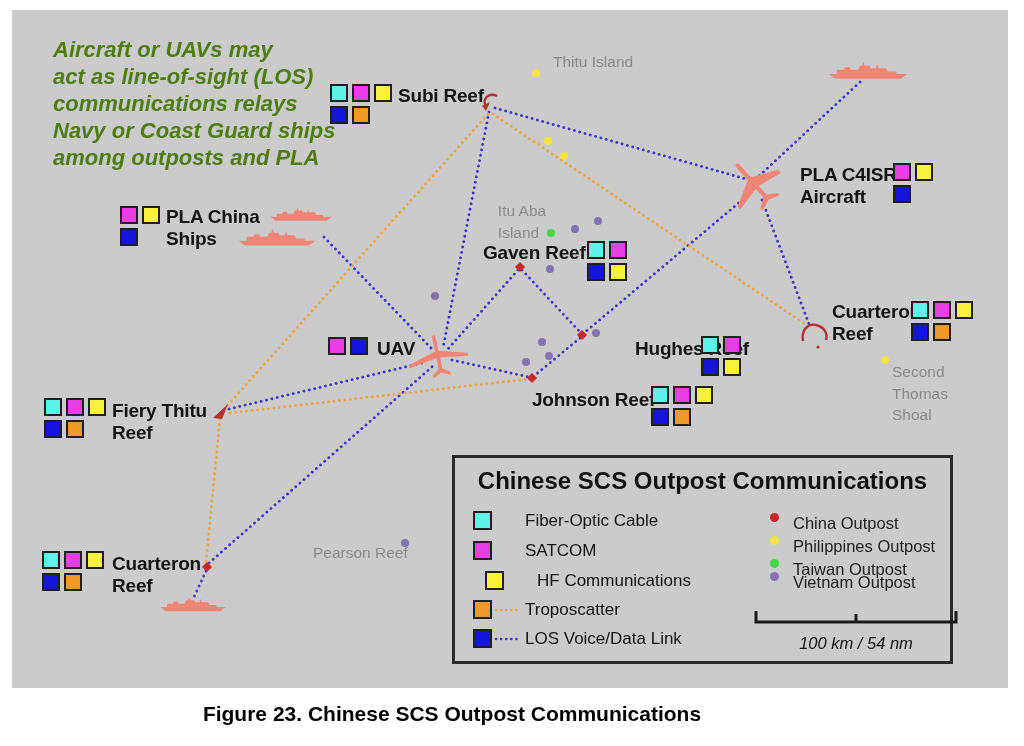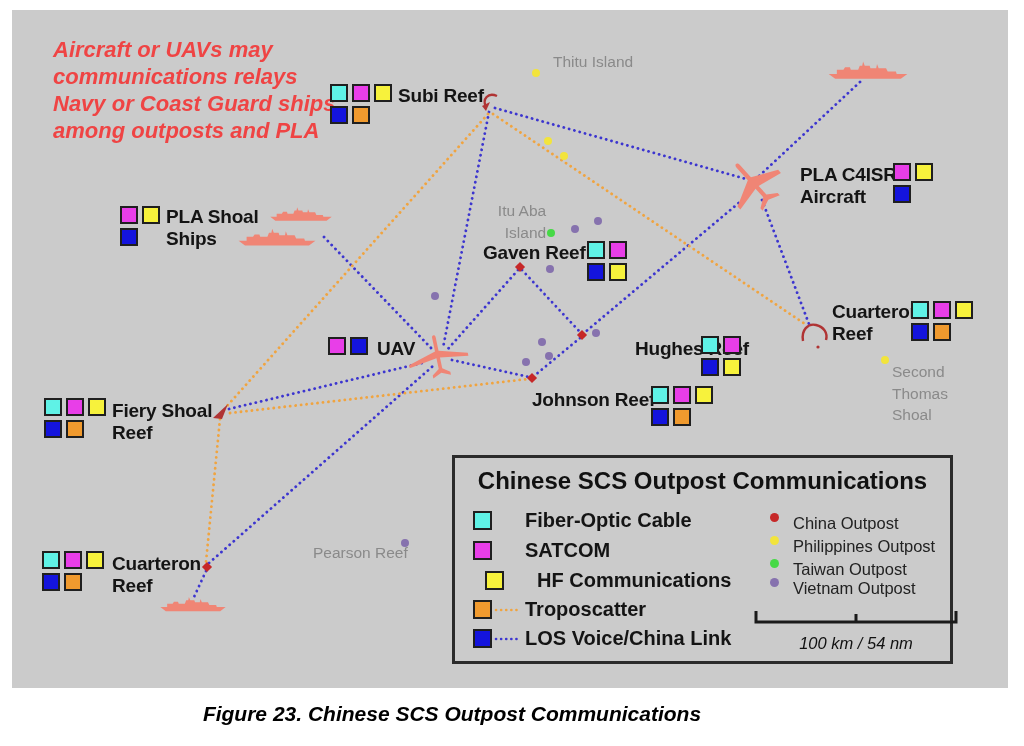--- a/index.html
+++ b/index.html
@@ -4,54 +4,54 @@
 <style>
   html,body{margin:0;padding:0;}
   body{
     width:1024px;height:746px;position:relative;background:#ffffff;
     font-family:"Liberation Sans","DejaVu Sans",sans-serif;overflow:hidden;
   }
   #map-bg{position:absolute;left:12px;top:10px;width:996px;height:678px;background:#cbcbcb;}
   #map-svg{position:absolute;left:0;top:0;width:1024px;height:746px;}
   #overlay{position:absolute;left:0;top:0;width:1024px;height:746px;}
   .annotation{
-    position:absolute;left:53px;top:36px;color:#ef4444;
+    position:absolute;left:53px;top:36px;color:#4d7c0f;
     font-style:italic;font-weight:bold;font-size:22px;line-height:27px;white-space:nowrap;
   }
   .outpost-label{
     position:absolute;font-weight:bold;font-size:19px;line-height:21.5px;
     color:#141414;white-space:nowrap;letter-spacing:-0.2px;
   }
   .place-label{
     position:absolute;font-size:15.5px;line-height:21.5px;
     color:#8a8a8a;white-space:nowrap;
   }
-  .place-label.center{transform:translateX(-50%);text-align:right;}
+  .place-label.center{transform:translateX(-50%);text-align:left;}
   .sq{position:absolute;width:18px;height:18px;border:2px solid #1f1f1f;box-sizing:border-box;}
   .legend{
     position:absolute;left:452px;top:455px;width:501px;height:209px;
     border:3px solid #2b2b2b;background:#cbcbcb;box-sizing:border-box;
   }
   .legend-title{margin-top:9px;text-align:center;font-weight:bold;font-size:24px;color:#111111;}
   .litem{position:absolute;left:18px;display:flex;align-items:center;height:19px;}
   .litem .lsq{width:19px;height:19px;border:2px solid #1f1f1f;box-sizing:border-box;flex:none;}
   .litem .lgap{width:33px;height:19px;flex:none;position:relative;}
   .litem .lgap svg{position:absolute;left:2px;top:0;}
-  .litem .ltext{font-weight:bold;font-size:20px;color:#141414;white-space:nowrap;}
+  .litem .ltext{font-weight:normal;font-size:17px;color:#141414;white-space:nowrap;}
   .loitem{position:absolute;left:312px;display:flex;align-items:center;height:16px;}
   .loitem .ldot{width:9px;height:9px;border-radius:50%;margin-left:3px;flex:none;}
   .loitem .ltext2{margin-left:14px;font-size:16.5px;color:#222222;white-space:nowrap;margin-top:12px;}
   .scalebar{position:absolute;left:296px;top:150px;width:210px;height:20px;}
   .scaletext{
     position:absolute;left:296px;top:176px;width:210px;text-align:center;
     font-style:italic;font-size:16.5px;color:#111111;
   }
   .caption{
     position:absolute;left:0;top:702px;width:904px;text-align:center;
-    font-weight:bold;font-size:21px;color:#000000;font-style:italic;
+    font-weight:bold;font-size:21px;color:#000000;
   }
 </style>
 </head>
 <body>
 
 <div id="map-bg"></div>
 <svg id="map-svg" viewBox="0 0 1024 746">
     <line x1="860" y1="82" x2="758" y2="177" stroke="#3c35cf" stroke-width="2.8" stroke-linecap="round" stroke-dasharray="0.1 5.4"></line>
     <line x1="495" y1="108" x2="746" y2="179" stroke="#3c35cf" stroke-width="2.8" stroke-linecap="round" stroke-dasharray="0.1 5.4"></line>
     <line x1="762" y1="200" x2="809" y2="324" stroke="#3c35cf" stroke-width="2.8" stroke-linecap="round" stroke-dasharray="0.1 5.4"></line>
@@ -96,20 +96,21 @@
     <circle cx="542" cy="342" r="4" fill="#8672ae"></circle>
     <circle cx="549" cy="356" r="4" fill="#8672ae"></circle>
     <circle cx="526" cy="362" r="4" fill="#8672ae"></circle>
     <circle cx="596" cy="333" r="4" fill="#8672ae"></circle>
     <circle cx="405" cy="543" r="4" fill="#8672ae"></circle>
   </svg>
 
 <div id="overlay">
   <div class="annotation">
     <div>Aircraft or UAVs may</div>
+    <div>act as line-of-sight (LOS)</div>
     <div>communications relays</div>
     <div>Navy or Coast Guard ships</div>
     <div>among outposts and PLA</div>
   </div>
 
   <div class="legend">
     <div class="legend-title">Chinese SCS Outpost Communications</div>
     <div id="legend-items">
         <div class="litem" style="top: 53px;">
           <span class="lsq" style="background: rgb(95, 242, 230);"></span>
@@ -135,37 +136,37 @@
           </span>
           <span class="ltext">Troposcatter</span>
         </div>
         <div class="litem" style="top: 171px;">
           <span class="lsq" style="background: rgb(20, 20, 221);"></span>
           <span class="lgap">
             <svg width="29" height="19">
               <line x1="2" y1="10" x2="27" y2="10" stroke="#3c35cf" stroke-width="2.6" stroke-linecap="round" stroke-dasharray="0.1 5"></line>
             </svg>
           </span>
-          <span class="ltext">LOS Voice/China Link</span>
+          <span class="ltext">LOS Voice/Data Link</span>
         </div>
       </div>
     <div id="legend-outposts">
         <div class="loitem" style="top: 51px;">
           <span class="ldot" style="background: rgb(198, 40, 40);"></span>
           <span class="ltext2">China Outpost</span>
         </div>
         <div class="loitem" style="top: 74px;">
           <span class="ldot" style="background: rgb(242, 228, 60);"></span>
           <span class="ltext2">Philippines Outpost</span>
         </div>
         <div class="loitem" style="top: 97px;">
           <span class="ldot" style="background: rgb(70, 217, 70);"></span>
           <span class="ltext2">Taiwan Outpost</span>
         </div>
-        <div class="loitem" style="top: 116px; text-align: right;">
+        <div class="loitem" style="top: 110px; text-align: right;">
           <span class="ldot" style="background: rgb(134, 114, 174);"></span>
           <span class="ltext2">Vietnam Outpost</span>
         </div>
       </div>
     <div class="scalebar">
       <svg width="210" height="20">
         <path d="M5,3 L5,14 L205,14 L205,3 M105,14 L105,6" stroke="#1a1a1a" stroke-width="3" fill="none"></path>
       </svg>
     </div>
     <div class="scaletext">100 km / 54 nm</div>
@@ -174,21 +175,21 @@
   <div class="caption">Figure 23. Chinese SCS Outpost Communications</div>
 <div class="outpost-label" style="left: 398px; top: 85px;">
       <div>Subi Reef</div>
     </div>
     <div class="sq" style="left: 330px; top: 84px; background: rgb(95, 242, 230);"></div>
     <div class="sq" style="left: 352px; top: 84px; background: rgb(232, 62, 232);"></div>
     <div class="sq" style="left: 374px; top: 84px; background: rgb(247, 242, 60);"></div>
     <div class="sq" style="left: 330px; top: 106px; background: rgb(20, 20, 221);"></div>
     <div class="sq" style="left: 352px; top: 106px; background: rgb(240, 154, 46);"></div>
     <div class="outpost-label" style="left: 166px; top: 206px;">
-      <div>PLA Shoal</div>
+      <div>PLA China</div>
       <div>Ships</div>
     </div>
     <div class="sq" style="left: 120px; top: 206px; background: rgb(232, 62, 232);"></div>
     <div class="sq" style="left: 142px; top: 206px; background: rgb(247, 242, 60);"></div>
     <div class="sq" style="left: 120px; top: 228px; background: rgb(20, 20, 221);"></div>
     <div class="outpost-label" style="left: 800px; top: 164px;">
       <div>PLA C4ISR</div>
       <div>Aircraft</div>
     </div>
     <div class="sq" style="left: 893px; top: 163px; background: rgb(232, 62, 232);"></div>
@@ -224,21 +225,21 @@
     <div class="sq" style="left: 723px; top: 358px; background: rgb(247, 242, 60);"></div>
     <div class="outpost-label" style="left: 532px; top: 389px;">
       <div>Johnson Reef</div>
     </div>
     <div class="sq" style="left: 651px; top: 386px; background: rgb(95, 242, 230);"></div>
     <div class="sq" style="left: 673px; top: 386px; background: rgb(232, 62, 232);"></div>
     <div class="sq" style="left: 695px; top: 386px; background: rgb(247, 242, 60);"></div>
     <div class="sq" style="left: 651px; top: 408px; background: rgb(20, 20, 221);"></div>
     <div class="sq" style="left: 673px; top: 408px; background: rgb(240, 154, 46);"></div>
     <div class="outpost-label" style="left: 112px; top: 400px;">
-      <div>Fiery Shoal</div>
+      <div>Fiery Thitu</div>
       <div>Reef</div>
     </div>
     <div class="sq" style="left: 44px; top: 398px; background: rgb(95, 242, 230);"></div>
     <div class="sq" style="left: 66px; top: 398px; background: rgb(232, 62, 232);"></div>
     <div class="sq" style="left: 88px; top: 398px; background: rgb(247, 242, 60);"></div>
     <div class="sq" style="left: 44px; top: 420px; background: rgb(20, 20, 221);"></div>
     <div class="sq" style="left: 66px; top: 420px; background: rgb(240, 154, 46);"></div>
     <div class="outpost-label" style="left: 112px; top: 553px;">
       <div>Cuarteron</div>
       <div>Reef</div>

